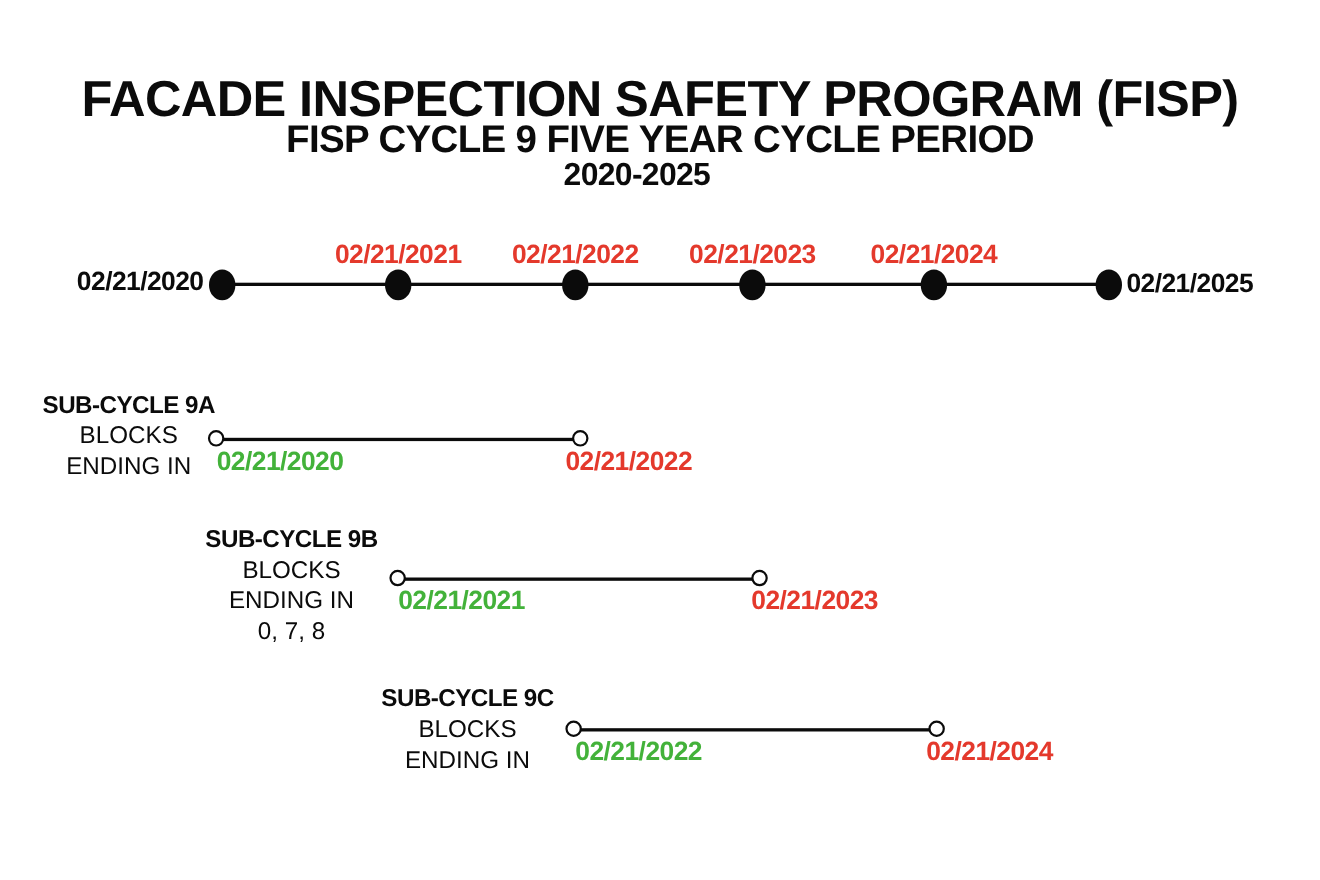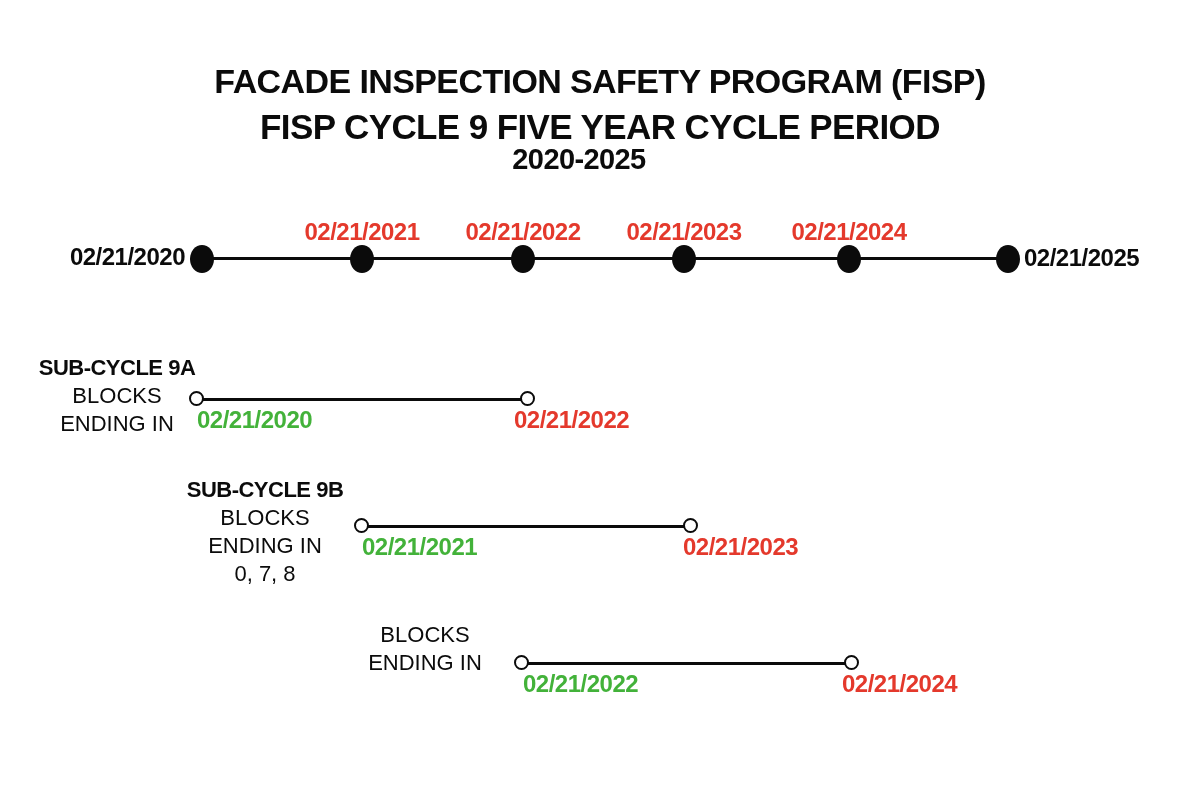--- a/index.html
+++ b/index.html
@@ -2,21 +2,21 @@
 <html><head>
 <meta charset="utf-8">
 <style>
   html,body{margin:0;padding:0;background:#ffffff;}
   .page{
     position:relative;width:1200px;height:800px;background:#ffffff;overflow:hidden;
     font-family:"Liberation Sans",sans-serif;color:#0b0b0b;
   }
   
   .t1,.t2,.t3{position:absolute;left:0;width:1200px;text-align:center;font-weight:bold;letter-spacing:-0.6px;}
-  .t1{top:62px;font-size:34px;}
+  .t1{top:62px;font-size:46px;}
   .t2{top:107px;font-size:35px;}
   .t3{top:143px;font-size:29px;left:-21px;}
   
   .mline{position:absolute;top:257px;left:202px;width:806px;height:3px;background:#0b0b0b;}
   .dot{position:absolute;top:245px;width:24px;height:28px;border-radius:50%;background:#0b0b0b;}
   .mslabel{position:absolute;top:218px;transform:translateX(-50%);font-size:24px;font-weight:bold;
            color:#E4392C;letter-spacing:-0.5px;white-space:nowrap;}
   .tstart,.tend{position:absolute;font-size:24px;font-weight:bold;letter-spacing:-0.5px;white-space:nowrap;}
   .tstart{top:243px;left:0;width:185px;text-align:right;}
   .tend{top:244px;left:1024px;}
@@ -79,20 +79,21 @@
     </div>
     <div class="scline" style="left:362px;top:525px;width:329px;"></div>
     <div class="ring" style="left:354px;top:518px;"></div>
     <div class="ring" style="left:683px;top:518px;"></div>
     <div class="scdate scstart" style="left:362px;top:533px;">02/21/2021</div>
     <div class="scdate scend" style="left:683px;top:533px;">02/21/2023</div>
   </div>
 
   <div>
     <div class="scblock" style="left:315px;top:621px;">
+      <div class="scname">SUB-CYCLE 9C</div>
       <div>BLOCKS</div>
       <div>ENDING IN</div>
     </div>
     <div class="scline" style="left:522px;top:662px;width:330px;"></div>
     <div class="ring" style="left:514px;top:655px;"></div>
     <div class="ring" style="left:844px;top:655px;"></div>
     <div class="scdate scstart" style="left:523px;top:670px;">02/21/2022</div>
     <div class="scdate scend" style="left:842px;top:670px;">02/21/2024</div>
   </div>
 

